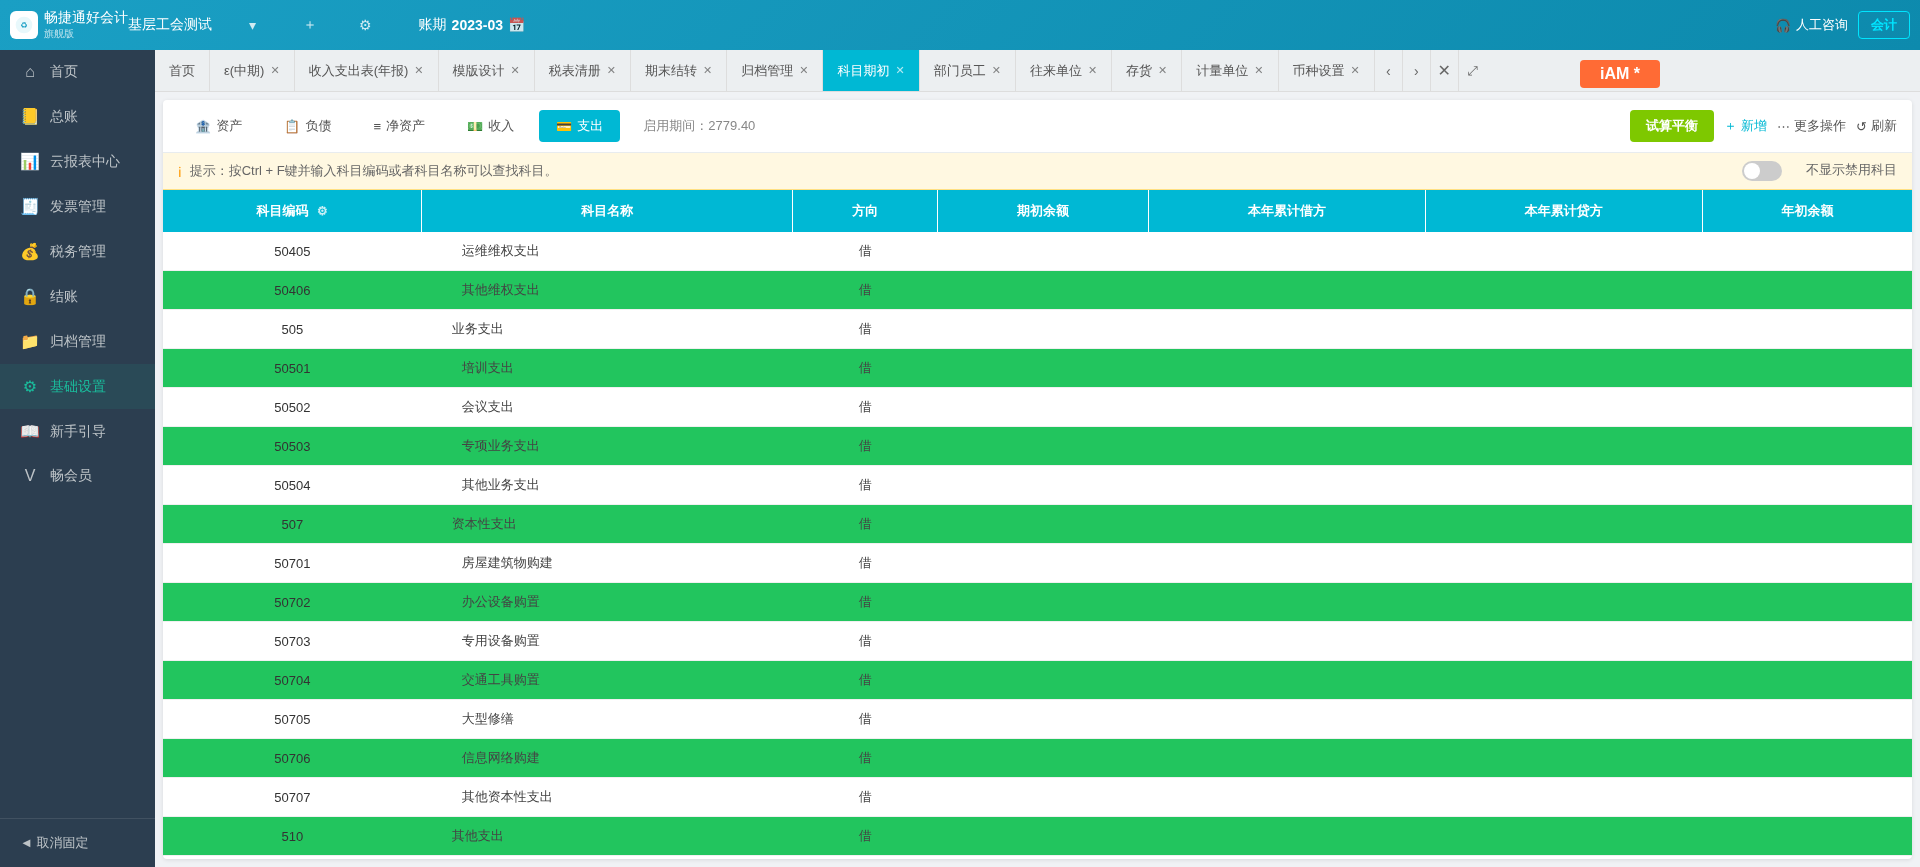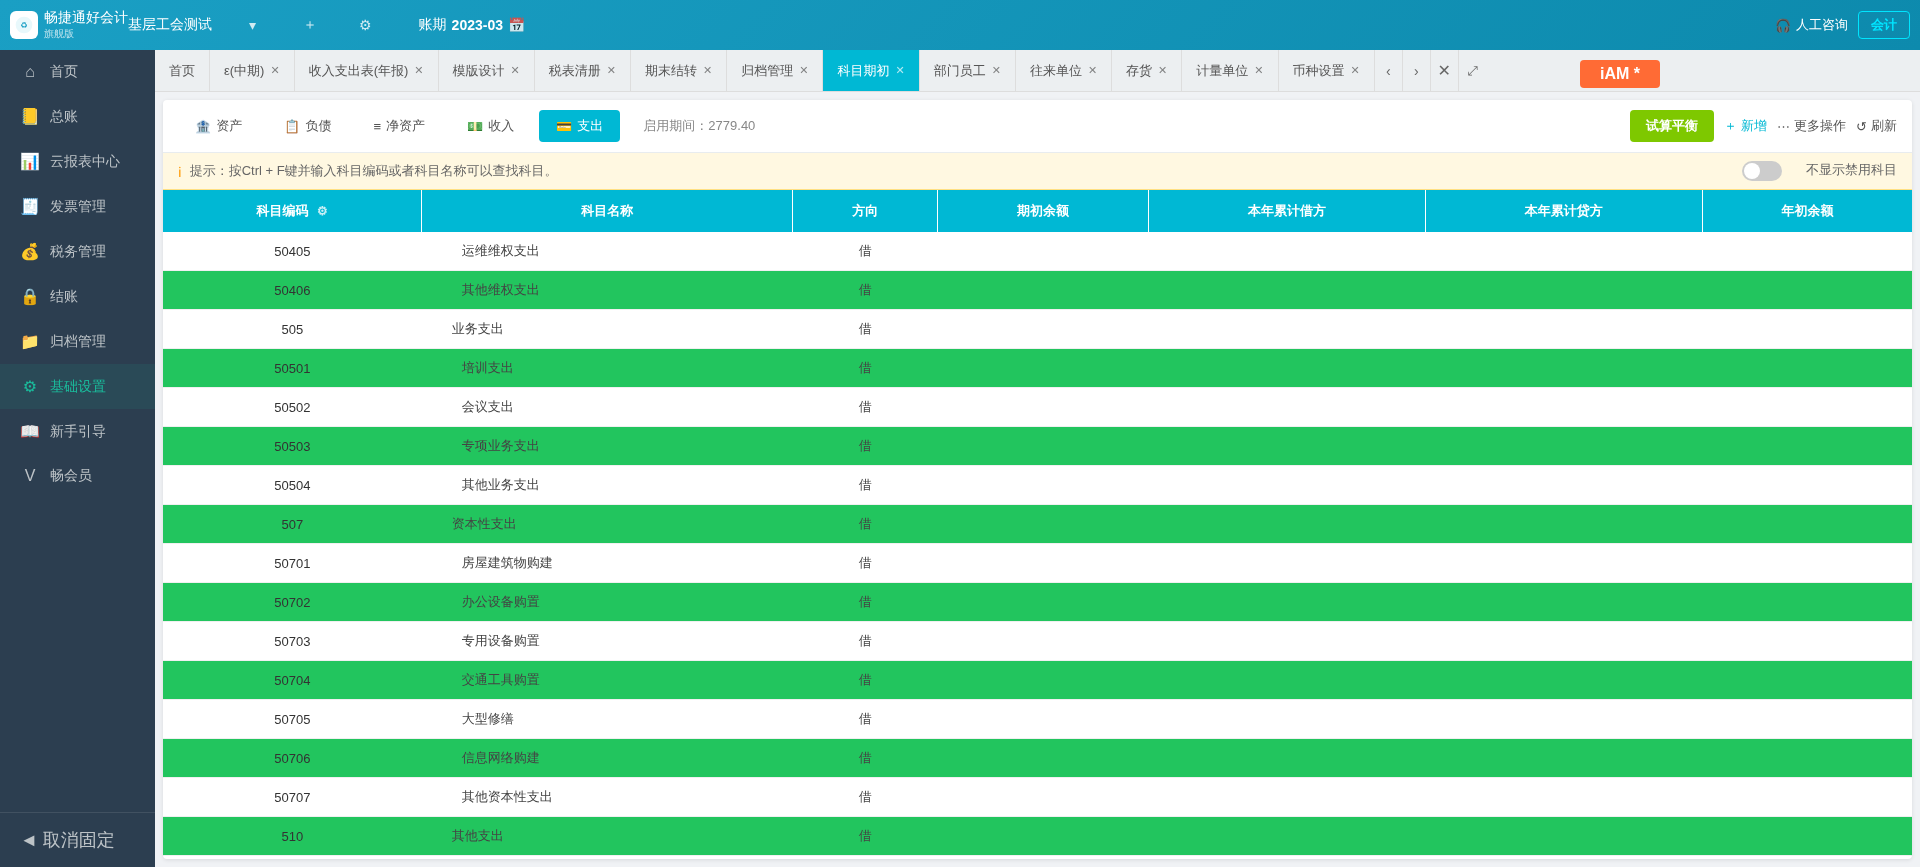--- a/index.html
+++ b/index.html
@@ -93,21 +93,21 @@
     .sidebar-item.active { color: #1abc9c; background: rgba(26,188,156,0.1); }
     .sidebar-item .item-icon { font-size: 16px; width: 20px; text-align: center; }
     .sidebar-bottom {
       margin-top: auto;
       padding: 15px 20px;
       color: #bdc3c7;
       cursor: pointer;
       display: flex;
       align-items: center;
       gap: 8px;
-      font-size: 18px;
+      font-size: 13px;
       border-top: 1px solid rgba(255,255,255,0.1);
     }
 
     
     .content-area {
       flex: 1;
       display: flex;
       flex-direction: column;
       overflow: hidden;
       background: #f0f2f5;

